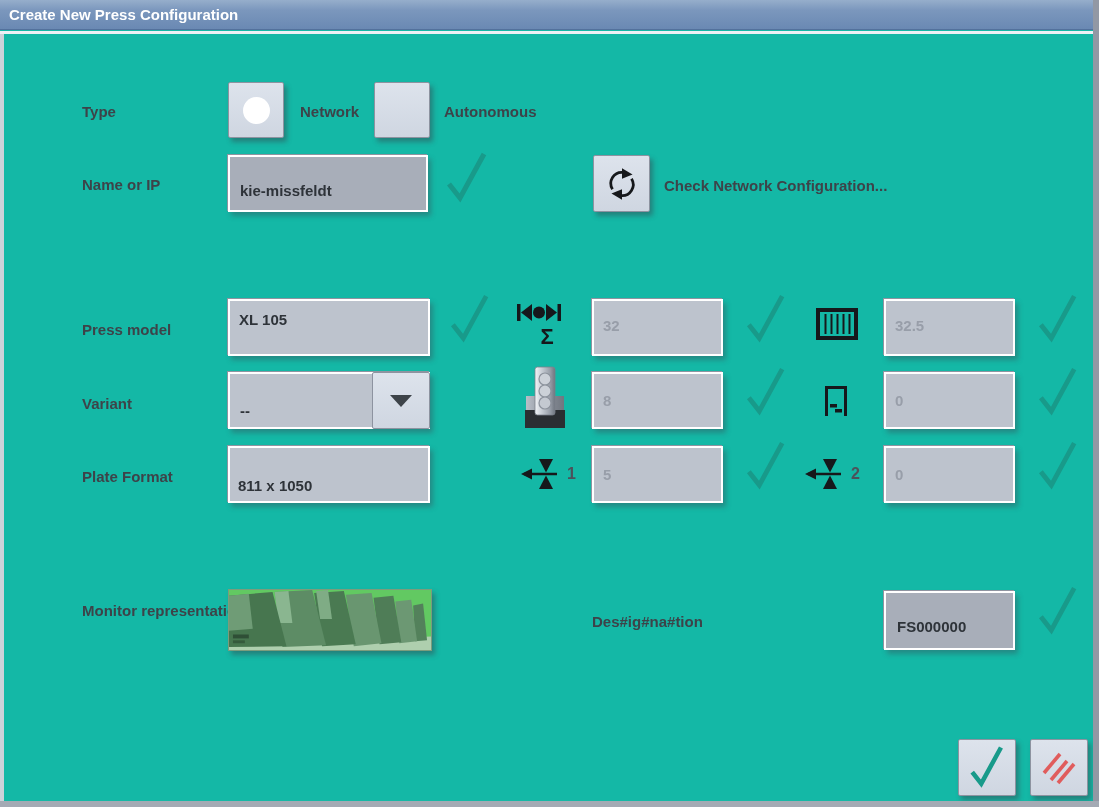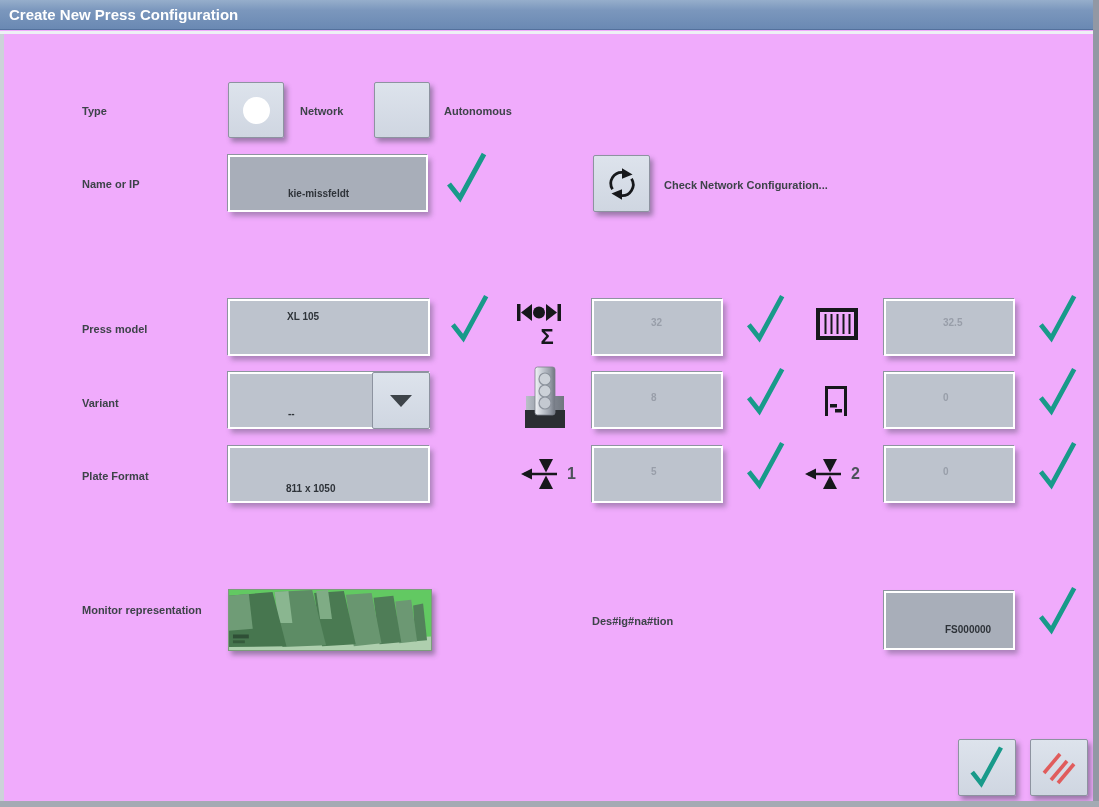--- a/index.html
+++ b/index.html
@@ -1,42 +1,42 @@
 <!DOCTYPE html>
 <html><head>
 <meta charset="utf-8">
 <style>
   html,body{margin:0;padding:0;background:#6f6f6f;}
   *{box-sizing:border-box;}
   .window{
     position:relative;width:1099px;height:807px;overflow:hidden;
-    background:#f0abfc;font-family:"Liberation Sans",sans-serif;
+    background:#14b8a6;font-family:"Liberation Sans",sans-serif;
   }
   .titlebar{
     position:absolute;left:0;top:0;width:1093px;height:30px;
     background:linear-gradient(#96aecb 0%,#7b97bd 35%,#6a89b3 100%);
     border-bottom:1px solid #53719c;
     color:#ffffff;font-size:15px;font-weight:bold;
     display:flex;align-items:center;padding-left:9px;z-index:6;
   }
   .title-underline{position:absolute;left:0;top:31px;width:1093px;height:3px;background:#eef1f5;z-index:6;}
   .edge-right{position:absolute;right:0;top:0;width:6px;height:807px;background:#9298a4;z-index:7;}
   .edge-bottom{position:absolute;left:0;top:801px;width:1099px;height:6px;background:#a4aab4;z-index:7;}
   .edge-left{position:absolute;left:0;top:34px;width:4px;height:767px;background:#ccd2d9;z-index:5;}
 
   .lbl{
-    position:absolute;color:#3d4349;font-size:11px;font-weight:bold;line-height:19px;
+    position:absolute;color:#3d4349;font-size:15px;font-weight:bold;line-height:19px;
   }
   .field{
     position:absolute;border:2px solid #ffffff;background:#bdc3cd;
     box-shadow:-1px -1px 0 #8e94a0, 3px 4px 5px rgba(60,66,78,.38);
   }
   .field.dark{background:#a8aeb9;}
   .field .val{
-    position:absolute;font-size:10px;font-weight:bold;color:#2e3339;white-space:nowrap;margin-left:48px;
+    position:absolute;font-size:15px;font-weight:bold;color:#2e3339;white-space:nowrap;
   }
   .field .val.dim{color:#989ea9;}
   .btn{
     position:absolute;border:1px solid #8d93a0;border-radius:2px;
     background:linear-gradient(#dde3ec 0%,#cfd6e1 100%);
     box-shadow:3px 4px 5px rgba(55,61,73,.45);
     display:flex;align-items:center;justify-content:center;cursor:pointer;
   }
   .radio-dot{width:27px;height:27px;border-radius:50%;background:#ffffff;}
   .check{position:absolute;}

